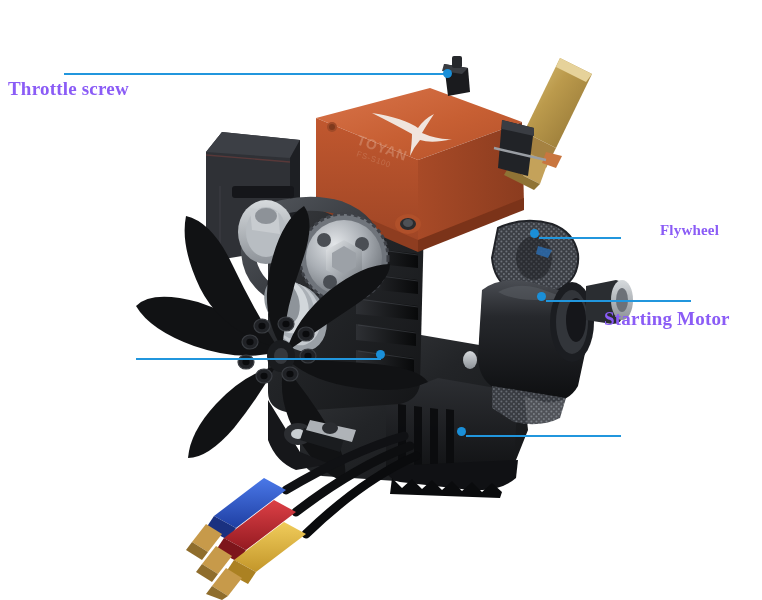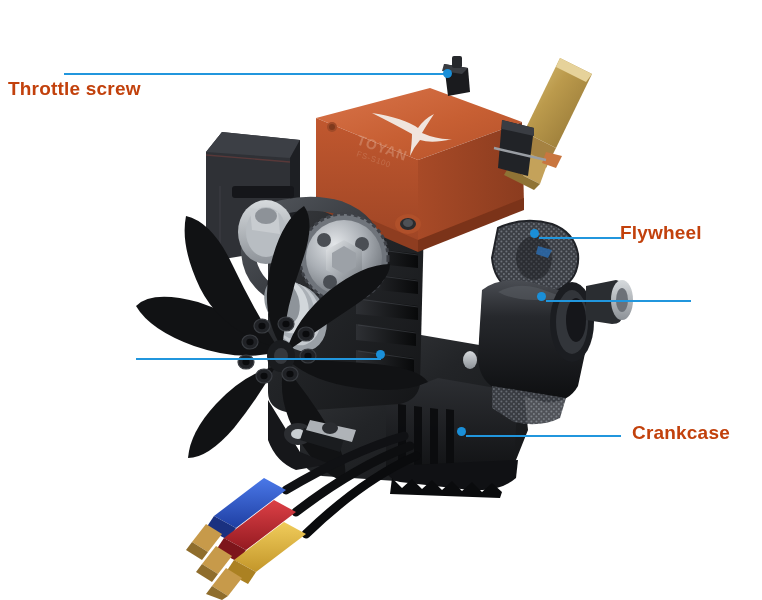--- a/index.html
+++ b/index.html
@@ -14,23 +14,23 @@
     position: relative;
     width: 762px;
     height: 600px;
     background: #ffffff;
     overflow: hidden;
   }
 
   
   .callout-label {
     position: absolute;
-    font-family: Liberation Sans, sans-serif;
+    font-family: Liberation Serif, serif;
     font-weight: bold;
-    color: #c2410c;
+    color: #8b5cf6;
     white-space: nowrap;
     letter-spacing: 0.2px;
   }
 
   
   .leader {
     position: absolute;
     height: 2px;
     background: #2196dd;
   }
@@ -359,25 +359,25 @@
 
     <path d="M538 246 L552 250 L548 258 L536 254 Z" fill="#2c6fb5" opacity="0.8"></path>
   </svg>
 
   <div class="leader" style="left:64px; top:73px; width:384px;"></div>
   <div class="leader-dot" style="left:443px; top:69px;"></div>
   <div class="callout-label" style="left:8px; top:78px; font-size:19px;">Throttle screw</div>
 
   <div class="leader" style="left:539px; top:237px; width:82px;"></div>
   <div class="leader-dot" style="left:530px; top:229px;"></div>
-  <div class="callout-label" style="left:620px; top:222px; font-size:19px;">Flywheel</div>
+  <div class="callout-label" style="left:660px; top:222px; font-size:15px;">Flywheel</div>
 
   <div class="leader" style="left:546px; top:300px; width:145px;"></div>
   <div class="leader-dot" style="left:537px; top:292px;"></div>
+  <div class="callout-label" style="left:604px; top:308px; font-size:19px;">Starting Motor</div>
 
   <div class="leader" style="left:466px; top:435px; width:155px;"></div>
   <div class="leader-dot" style="left:457px; top:427px;"></div>
-  <div class="callout-label" style="left:632px; top:422px; font-size:19px;">Crankcase</div>
 
   <div class="leader" style="left:136px; top:358px; width:245px;"></div>
   <div class="leader-dot" style="left:376px; top:350px;"></div>
 
 </div>
 
 </body></html>

